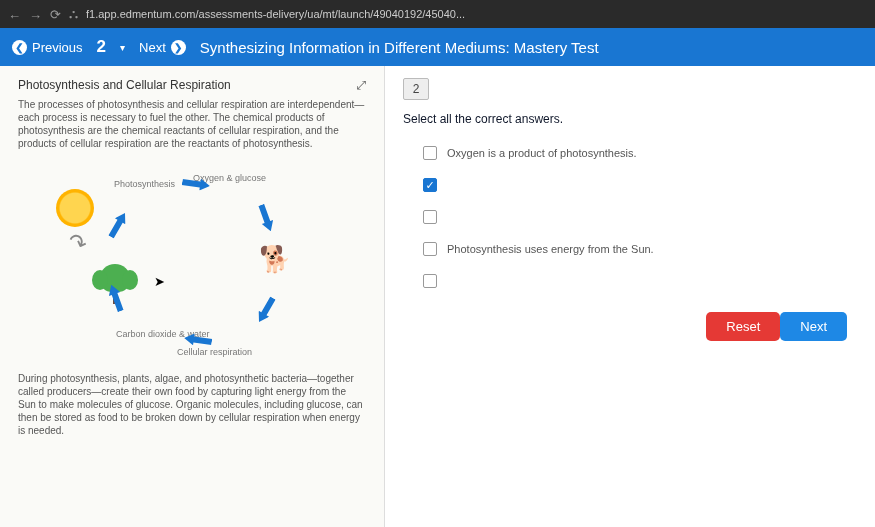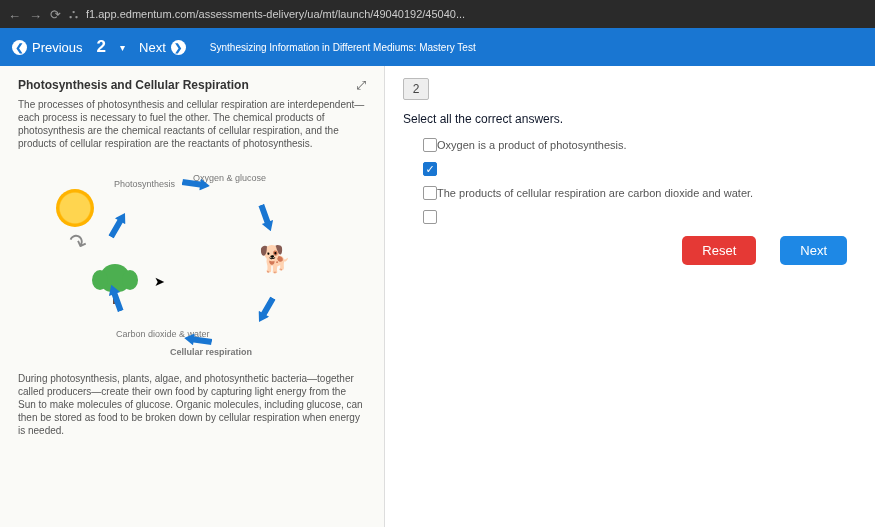--- a/index.html
+++ b/index.html
@@ -5,59 +5,59 @@
 * { margin: 0; padding: 0; box-sizing: border-box; font-family: Arial, sans-serif; }
 body { background: #000; width: 875px; height: 527px; overflow: hidden; }
 .browser-bar { background: #2a2a2a; height: 28px; display: flex; align-items: center; padding: 0 8px; gap: 8px; color: #bbb; font-size: 12px; }
 .browser-bar .nav-icon { color: #999; font-size: 13px; }
 .url { color: #ccc; font-size: 11px; }
 .top-bar { background: #1976d2; height: 38px; display: flex; align-items: center; padding: 0 12px; gap: 14px; color: #fff; font-size: 13px; }
 .top-bar .arrow-circle { width: 15px; height: 15px; border-radius: 50%; background: #fff; color: #1976d2; display: inline-flex; align-items: center; justify-content: center; font-size: 10px; font-weight: bold; }
 .prev-btn, .next-btn { display: flex; align-items: center; gap: 5px; cursor: pointer; }
 .qnum { font-size: 17px; font-weight: bold; }
 .chev { font-size: 10px; }
-.title { font-size: 10px; margin-left: 10px; }
+.title { font-size: 15px; }
 .content { display: flex; background: #f5f5f5; height: calc(527px - 28px - 38px); }
 .left-panel { width: 44%; background: #fafaf7; padding: 12px 18px; border-right: 1px solid #ddd; overflow: hidden; }
 .left-title-row { display: flex; align-items: center; justify-content: space-between; }
-.left-title { font-size: 12px; font-weight: bold; color: #333; }
+.left-title { font-size: 12px; font-weight: normal; color: #333; }
 .expand-icon { font-size: 12px; color: #555; cursor: pointer; }
 .left-text { font-size: 10px; color: #555; margin-top: 6px; line-height: 1.3; }
 .diagram { position: relative; width: 260px; height: 200px; margin: 14px auto 8px; }
 .sun { position: absolute; top: 25px; left: -6px; width: 38px; height: 38px; background: radial-gradient(circle,#ffd54f 55%,#ffb300 60%); border-radius: 50%; }
 .sun:before { content:""; position:absolute; inset:-7px; background: repeating-conic-gradient(#ffb300 0 10deg, transparent 10deg 30deg); border-radius:50%; z-index:-1;}
 .curve-arrow { position:absolute; top:66px; left:6px; font-size:22px; color:#888; transform: rotate(20deg);}
 .plant { position: absolute; top: 100px; left: 38px; }
 .plant .leaves { width: 30px; height: 28px; background: #4caf50; border-radius: 50% 50% 40% 40%; position: relative; }
 .plant .leaves:before,.plant .leaves:after{content:"";position:absolute;width:16px;height:20px;background:#4caf50;border-radius:50%;}
 .plant .leaves:before{left:-8px;top:6px;} .plant .leaves:after{right:-8px;top:6px;}
 .plant .stem { width: 4px; height: 14px; background: #6d4c41; margin: -2px auto 0; }
 .animal { position: absolute; top: 80px; right: 30px; font-size: 26px; }
 .label { position: absolute; font-size: 9px; color: #777; text-align: center; line-height: 1.1; }
 .lbl-photo { top: 16px; left: 52px; }
 .lbl-oxy { top: 10px; right: 56px; }
 .lbl-carbon { bottom: 24px; left: 54px; }
-.lbl-cell { bottom: 6px; right: 70px; font-weight: bold; }
+.lbl-cell { bottom: 6px; right: 70px; }
 .flow-arrow { position: absolute; width: 28px; height: 12px; background: #1976d2; clip-path: polygon(0 25%, 65% 25%, 65% 0, 100% 50%, 65% 100%, 65% 75%, 0 75%); }
 .fa1 { top: 14px; left: 120px; transform: rotate(8deg); }
 .fa2 { top: 48px; right: 42px; transform: rotate(70deg); }
 .fa3 { bottom: 48px; right: 42px; transform: rotate(120deg); }
 .fa4 { bottom: 18px; left: 122px; transform: rotate(188deg); }
 .fa5 { bottom: 60px; left: 40px; transform: rotate(250deg); }
 .fa6 { top: 55px; left: 42px; transform: rotate(300deg); }
 .cursor-arrow { position:absolute; top:110px; left:92px; font-size:13px; color:#000;}
 .right-panel { flex: 1; padding: 12px 18px; background: #fff; }
 .qbox { width: 26px; height: 22px; border: 1px solid #bbb; background: #eee; display: flex; align-items: center; justify-content: center; font-size: 12px; color: #444; border-radius: 2px; margin-bottom: 12px; }
 .instr { font-size: 12px; color: #0f172a; margin-bottom: 12px; }
 .question { font-size: 12px; color: #444; margin-bottom: 16px; }
 .options { display: flex; flex-direction: column; gap: 10px; margin-left: 20px; }
-.option { display: flex; align-items: center; font-size: 11px; color: #555; cursor: pointer; }
+.option { display: flex; align-items: center; gap: 10px; font-size: 11px; color: #555; cursor: pointer; margin-top: 8px; }
 .checkbox { width: 14px; height: 14px; border: 1px solid #999; border-radius: 2px; display: flex; align-items: center; justify-content: center; font-size: 11px; background:#fff; flex-shrink:0;}
 .checkbox.checked { background: #1976d2; border-color: #1976d2; color: #fff; }
-.buttons { display: flex; gap: 24px; justify-content: flex-end; margin-top: 12px; padding-right: 10px; }
+.buttons { display: flex; gap: 0; justify-content: flex-end; margin-top: 24px; padding-right: 10px; }
 .btn { padding: 7px 20px; border-radius: 5px; color: #fff; font-size: 13px; cursor: pointer; border: none; }
 .btn-reset { background: #e53935; }
 .btn-next { background: #1e88e5; }
 .footer { font-size: 9px; color: #888; margin-top: 4px; }
 </style>
 </head>
 <body>
 
 <div class="browser-bar">
   <span class="nav-icon">←</span>
@@ -123,21 +123,24 @@
     <div class="options" id="options">
         <div class="option">
           <div class="checkbox"></div>
           <span>Oxygen is a product of photosynthesis.</span>
         </div>
         <div class="option">
           <div class="checkbox checked">✓</div>
         </div>
         <div class="option">
           <div class="checkbox"></div>
-          <span>The products of cellular respiration are carbon dioxide and water.</span>
+        </div>
+        <div class="option">
+          <div class="checkbox"></div>
+          <span>Photosynthesis uses energy from the Sun.</span>
         </div>
         <div class="option">
           <div class="checkbox"></div>
         </div>
       </div>
     <div class="buttons">
       <button class="btn btn-reset">Reset</button>
       <button class="btn btn-next">Next</button>
     </div>
   </div>

